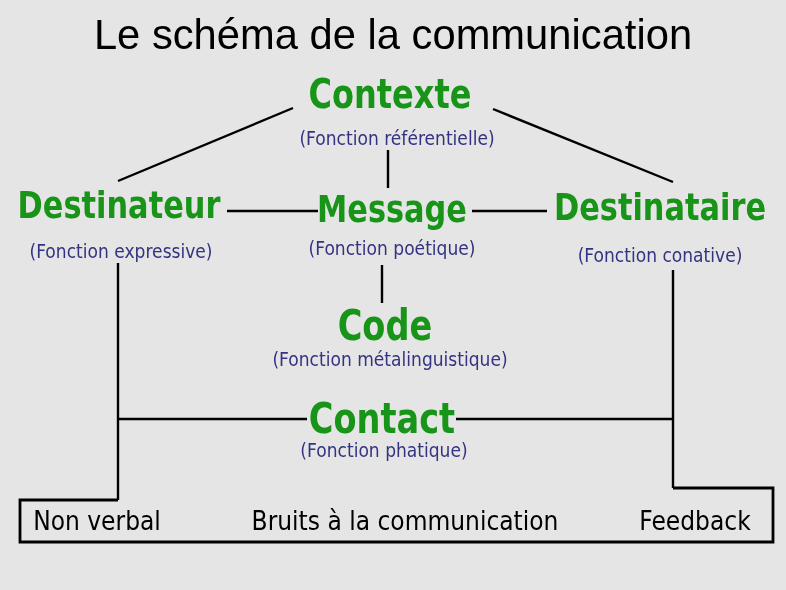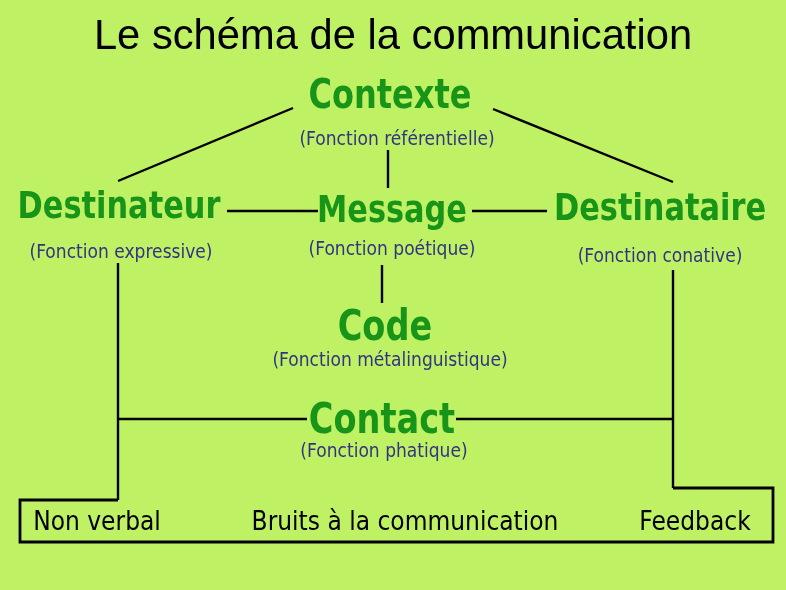--- a/index.html
+++ b/index.html
@@ -1,17 +1,17 @@
 <!DOCTYPE html>
 <html><head>
 <meta charset="utf-8">
 <style>
   html,body{margin:0;padding:0;background:#fff;}
   #canvas{
-    position:relative;width:786px;height:590px;background:#bef264;
+    position:relative;width:786px;height:590px;background:#e5e5e5;
     overflow:hidden;font-family:"DejaVu Sans",sans-serif;
   }
   #lines{position:absolute;left:0;top:0;width:786px;height:590px;}
   .abs{position:absolute;white-space:nowrap;line-height:1.2;}
   .title{
     font-family:"Liberation Sans",sans-serif;
     font-size:43px;color:#000;line-height:1.2;
     transform:translateX(-50%) scaleX(0.97);
   }
   .gnode{

